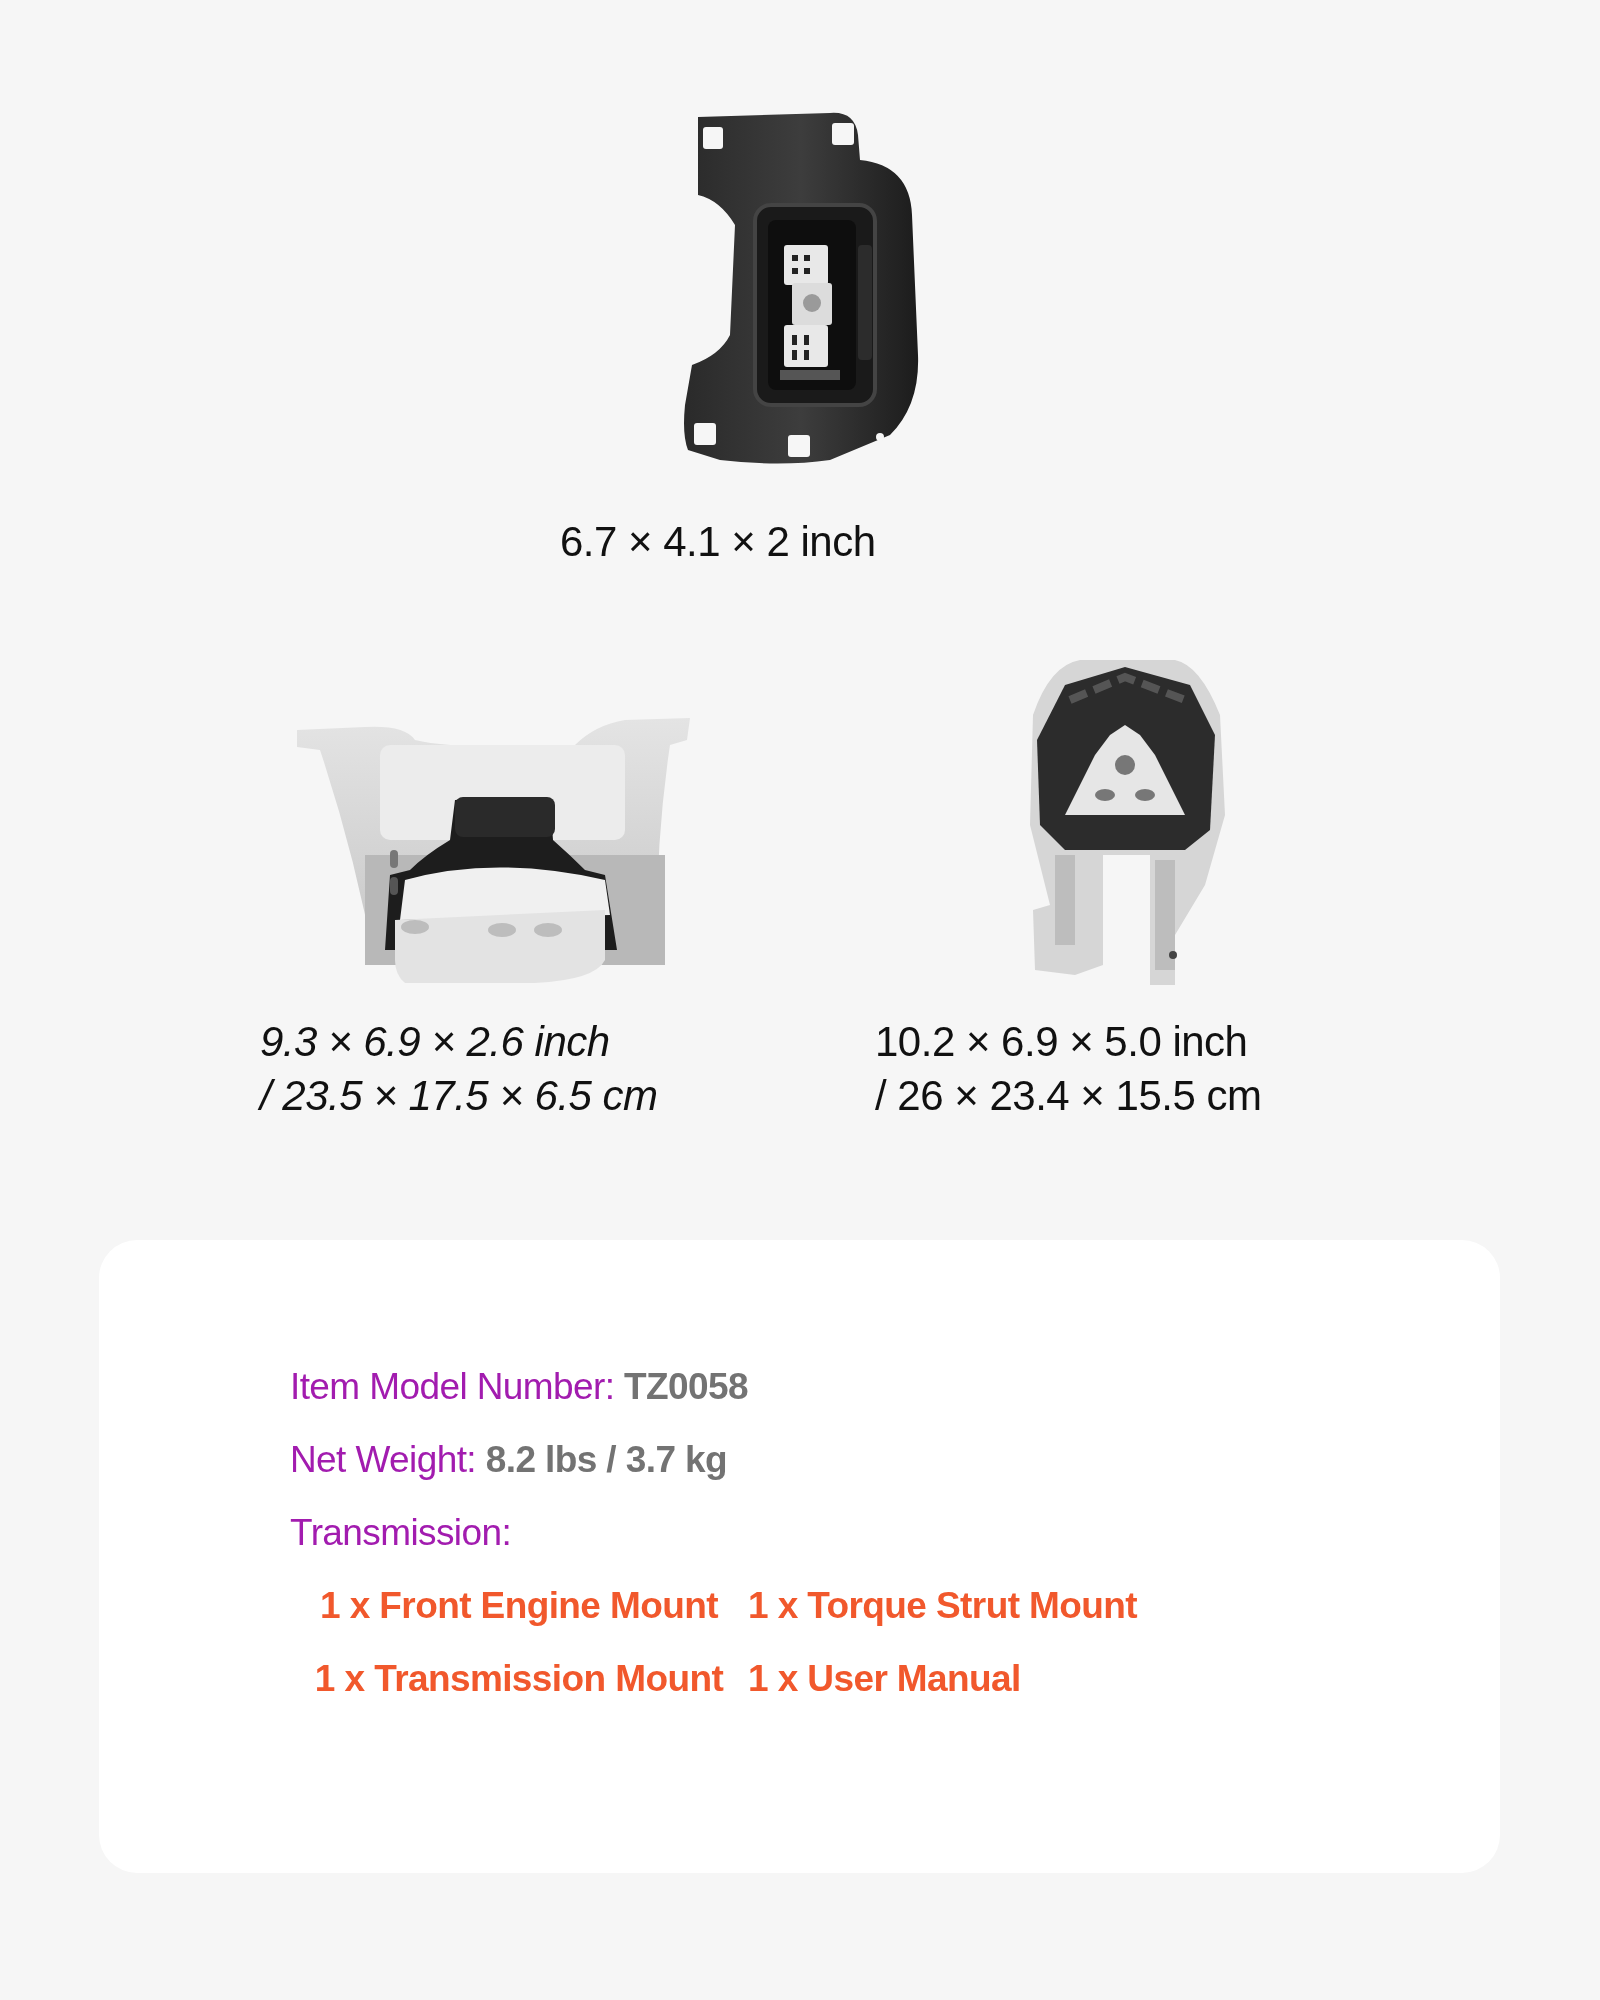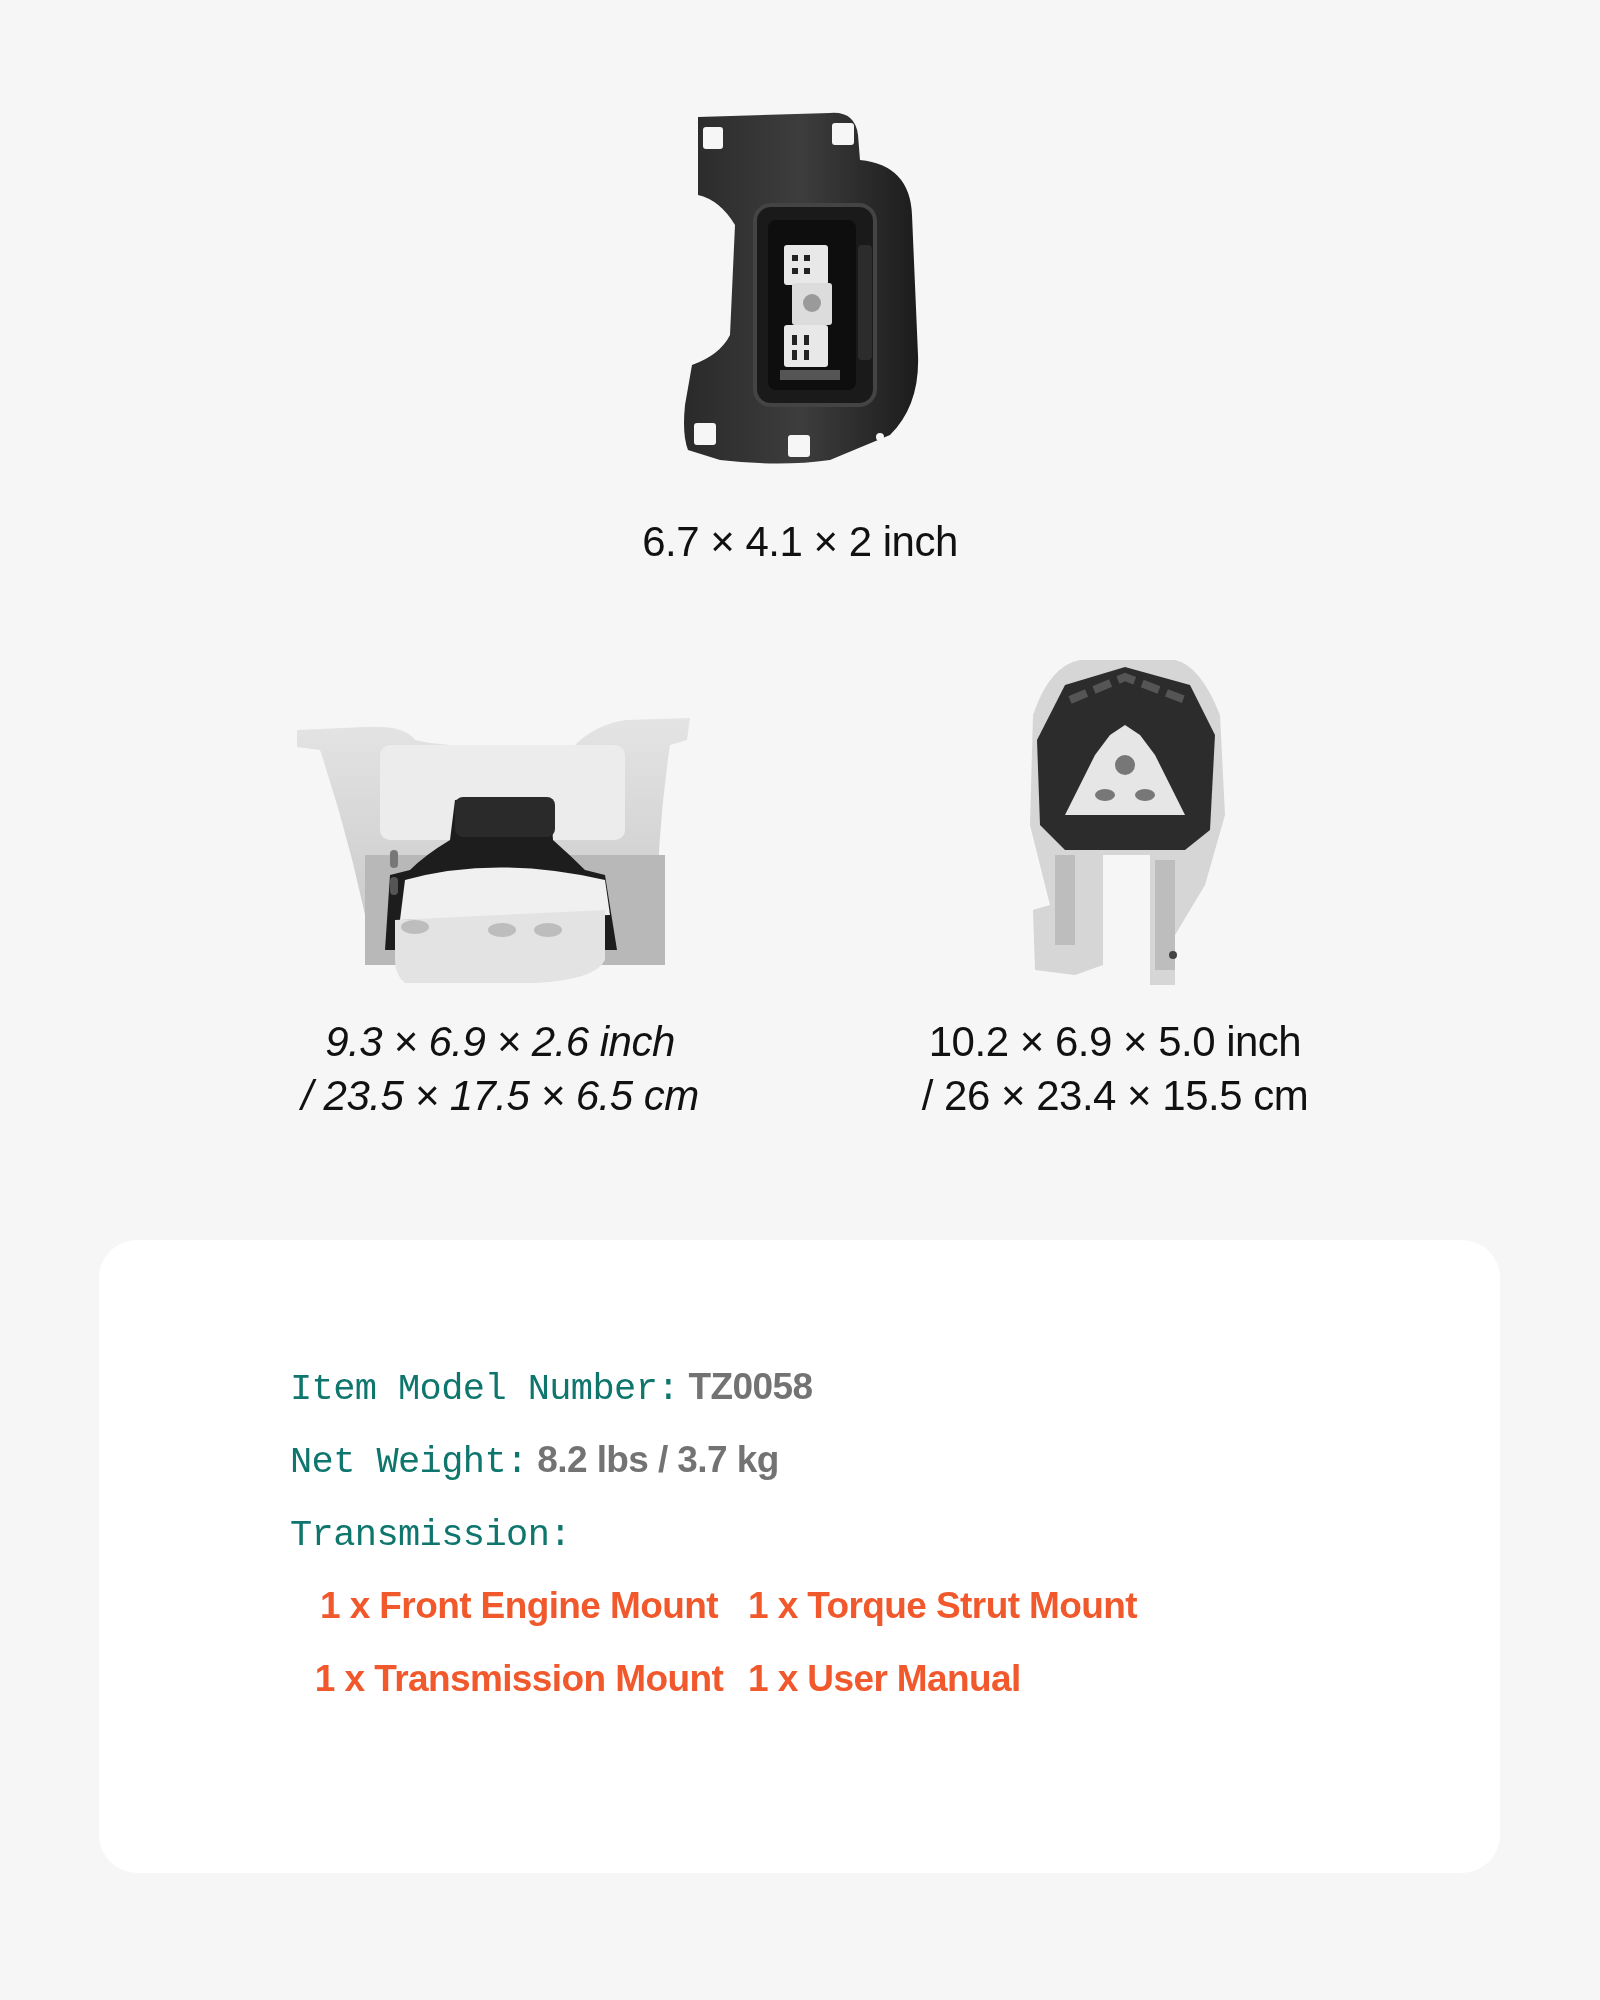--- a/index.html
+++ b/index.html
@@ -2,31 +2,31 @@
 <html><head>
 <meta charset="utf-8">
 <style>
   html, body { margin:0; padding:0; }
   body {
     width:1600px; height:2000px; background:#f6f6f6; position:relative; overflow:hidden;
     font-family:"Liberation Sans", "DejaVu Sans", sans-serif; color:#111;
   }
   .product { position:absolute; }
   .caption {
-    position:absolute; text-align:center; font-size:42px; line-height:54px; color:#111;
+    position:absolute; font-size:42px; line-height:54px; color:#111;
     letter-spacing:-0.5px;
   }
   .caption div { white-space:nowrap; }
   .card {
     position:absolute; left:99px; top:1240px; width:1401px; height:633px;
     background:#ffffff; border-radius:38px;
   }
   .info { position:absolute; left:290px; top:1350px; font-size:37px; letter-spacing:-0.6px; }
   .row { height:73px; line-height:73px; white-space:nowrap; }
-  .label { color:#0f766e;font-family:Liberation Mono, monospace; }
+  .label { color:#a21caf; }
   .val { color:#737373; font-weight:bold; }
   .acc { color:#f1582c; font-weight:bold; display:inline-block;text-align:center; }
   .acc.c1 { width:458px; }
 </style>
 </head>
 <body>
 
 <div class="product" style="left:680px; top:105px; width:260px; height:370px;">
   <svg width="260" height="370" viewBox="0 0 260 370">
     <defs>

